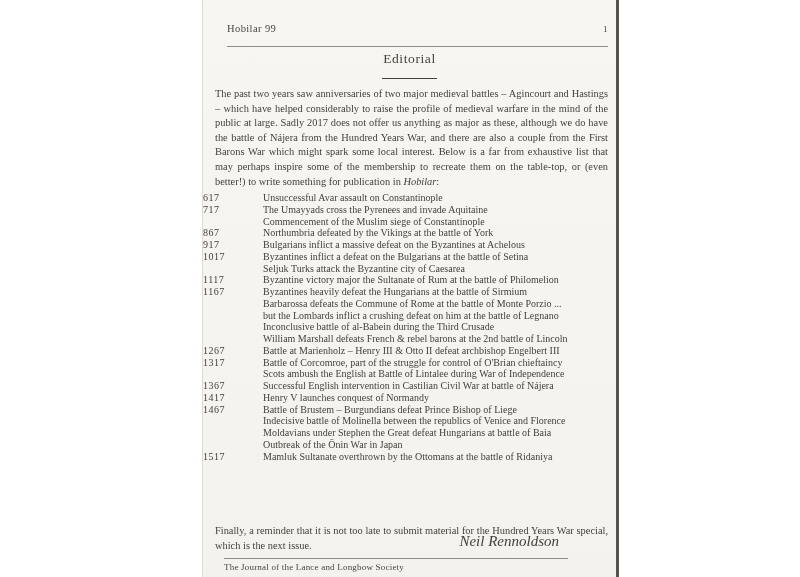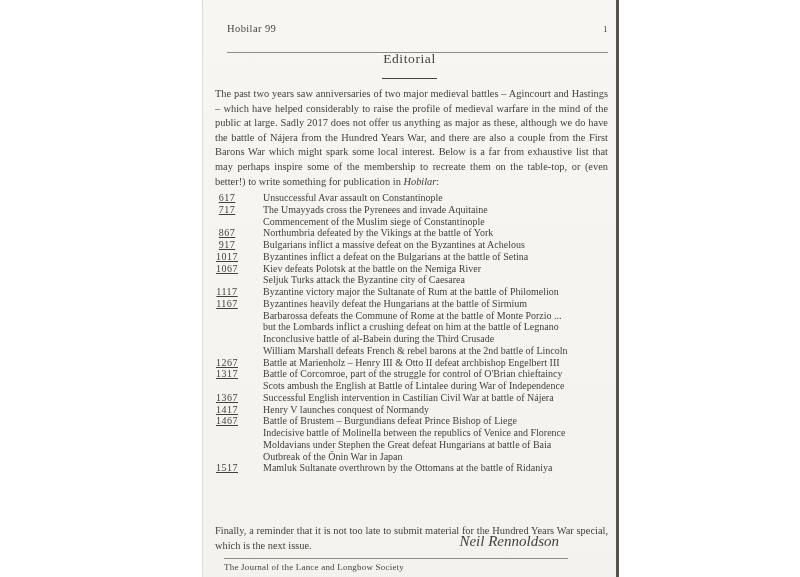--- a/index.html
+++ b/index.html
@@ -27,21 +27,21 @@
     background: linear-gradient(180deg, var(--page-bg-top) 0%, var(--page-bg-bot) 100%);
     border-left: 1px solid var(--edge-light);
     border-right: 3px solid var(--edge-dark);
     color: var(--ink);
   }
 
   .page-header {
     position: absolute; top: 23px; left: 24px; right: 8px;
     display: flex; justify-content: space-between; align-items: flex-end;
     border-bottom: 1px solid var(--rule);
-    padding-bottom: 18px;
+    padding-bottom: 12px;
     font-size: 10.5px; letter-spacing: 0.4px; color: var(--ink-soft);
   }
   .page-num { font-size: 9px; }
 
   .title-wrap { position: absolute; top: 49px; left: 0; right: 0; text-align: center; }
   .title {
     display: inline-block;
     font-size: 13.5px; font-weight: normal; letter-spacing: 0.6px;
     border-bottom: 1.5px solid var(--ink);
     padding: 0 1px 11px 1px;
@@ -55,21 +55,21 @@
   }
   .intro { top: 87px; }
   .closing { top: 524px; }
   .italic { font-style: italic; }
 
   .battle-list {
     position: absolute; top: 192px; left: 0; width: 100%;
     font-size: 10px; line-height: 11.75px; color: var(--ink);
   }
   .entry-line { display: flex; }
-  .entry-line .year { flex: none; width: 48px; text-align: center; letter-spacing: 0.5px; text-decoration: underline; }
+  .entry-line .year { flex: none; width: 48px; text-align: left; letter-spacing: 0.5px; }
   .entry-line .etext { margin-left: 12px; white-space: nowrap; }
 
   .signature {
     position: absolute; top: 533px; right: 57px;
     font-style: italic; font-size: 15px; color: var(--ink);
   }
 
   .page-footer {
     position: absolute; top: 558px; left: 21px; width: 344px;
     border-top: 1px solid var(--rule);
@@ -114,24 +114,20 @@
         </div>
         <div class="entry-line">
           <span class="year">917</span>
           <span class="etext">Bulgarians inflict a massive defeat on the Byzantines at Achelous</span>
         </div>
         <div class="entry-line">
           <span class="year">1017</span>
           <span class="etext">Byzantines inflict a defeat on the Bulgarians at the battle of Setina</span>
         </div>
         <div class="entry-line">
-          <span class="year">1067</span>
-          <span class="etext">Kiev defeats Polotsk at the battle on the Nemiga River</span>
-        </div>
-        <div class="entry-line">
           <span class="year"></span>
           <span class="etext">Seljuk Turks attack the Byzantine city of Caesarea</span>
         </div>
         <div class="entry-line">
           <span class="year">1117</span>
           <span class="etext">Byzantine victory major the Sultanate of Rum at the battle of Philomelion</span>
         </div>
         <div class="entry-line">
           <span class="year">1167</span>
           <span class="etext">Byzantines heavily defeat the Hungarians at the battle of Sirmium</span>

